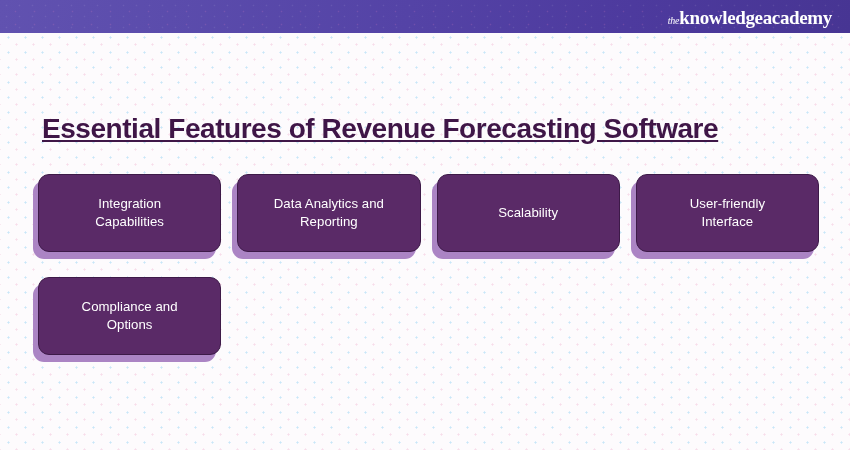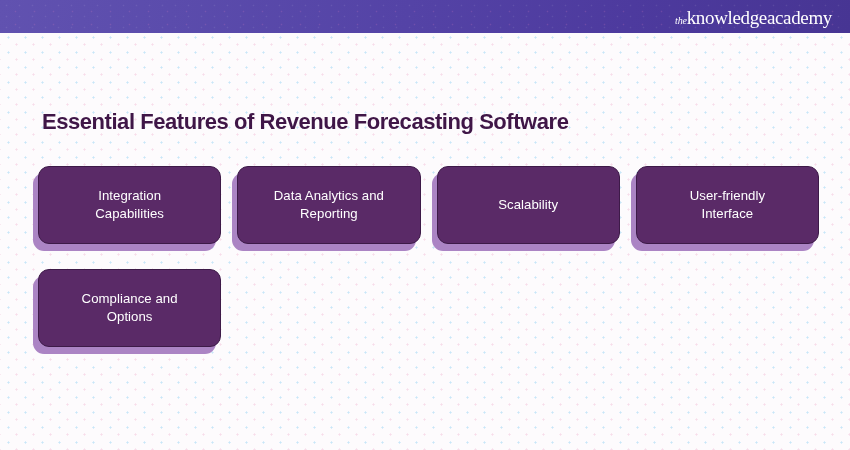--- a/index.html
+++ b/index.html
@@ -58,43 +58,44 @@
     line-height: 1;
   }
   #logo .logo-the {
     font-style: italic;
     font-size: 10px;
     font-weight: 400;
     letter-spacing: -0.2px;
   }
   #logo .logo-main {
     font-size: 19px;
-    font-weight: 400;
+    font-weight: 700;
     letter-spacing: -0.35px;
   }
 
   
   #title {
     position: absolute;
     left: 42px;
     top: 94px;
     width: 780px;
     color: #3f1647;
-    font-size: 22px;
+    font-size: 28px;
     font-weight: 700;
     letter-spacing: -0.45px;
     line-height: 1.15;
     white-space: nowrap;
+    text-decoration: underline;
   }
 
   
   #grid {
     position: absolute;
     left: 33px;
-    top: 166px;
+    top: 174px;
     width: 786px;
     display: grid;
     grid-template-columns: repeat(4, 1fr);
     grid-template-rows: 78px 78px;
     column-gap: 11px;
     row-gap: 25px;
   }
 
   .card {
     position: relative;

